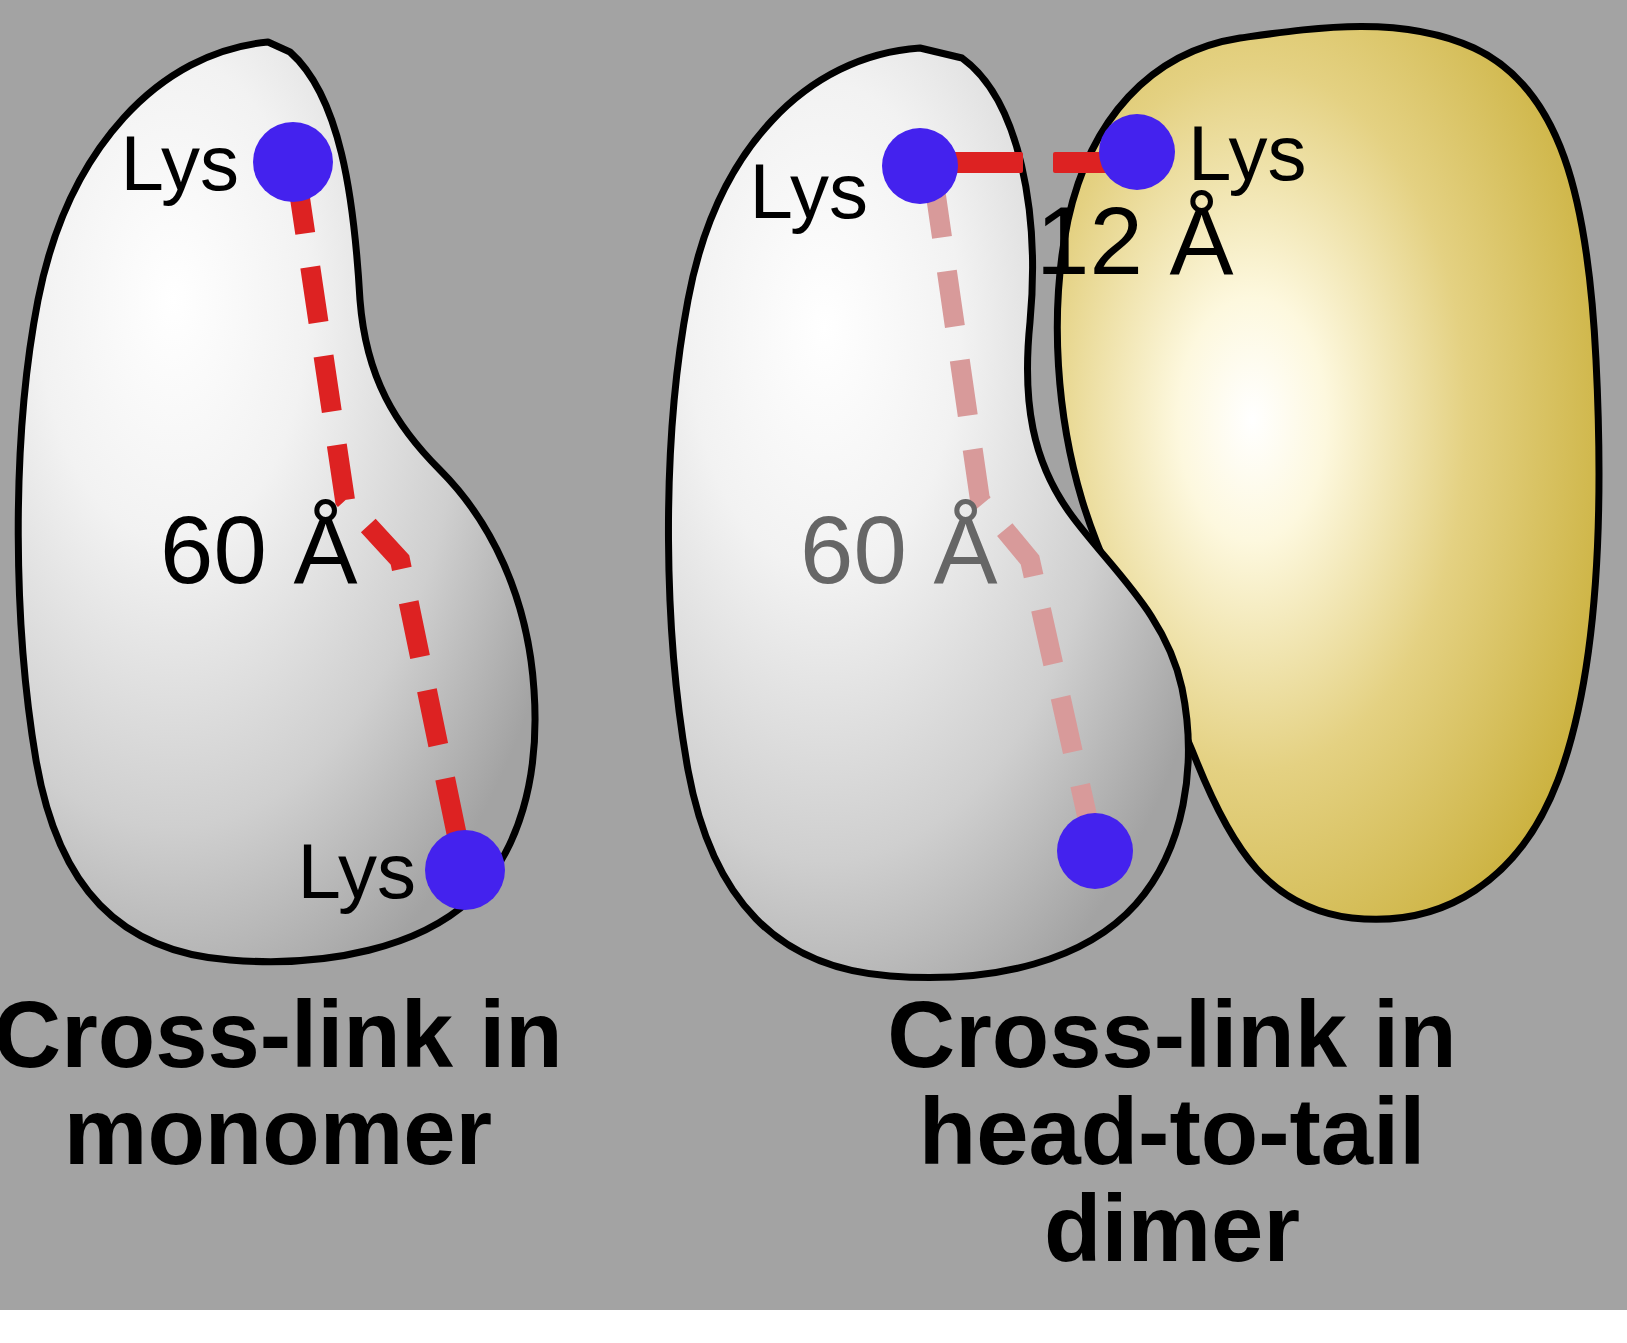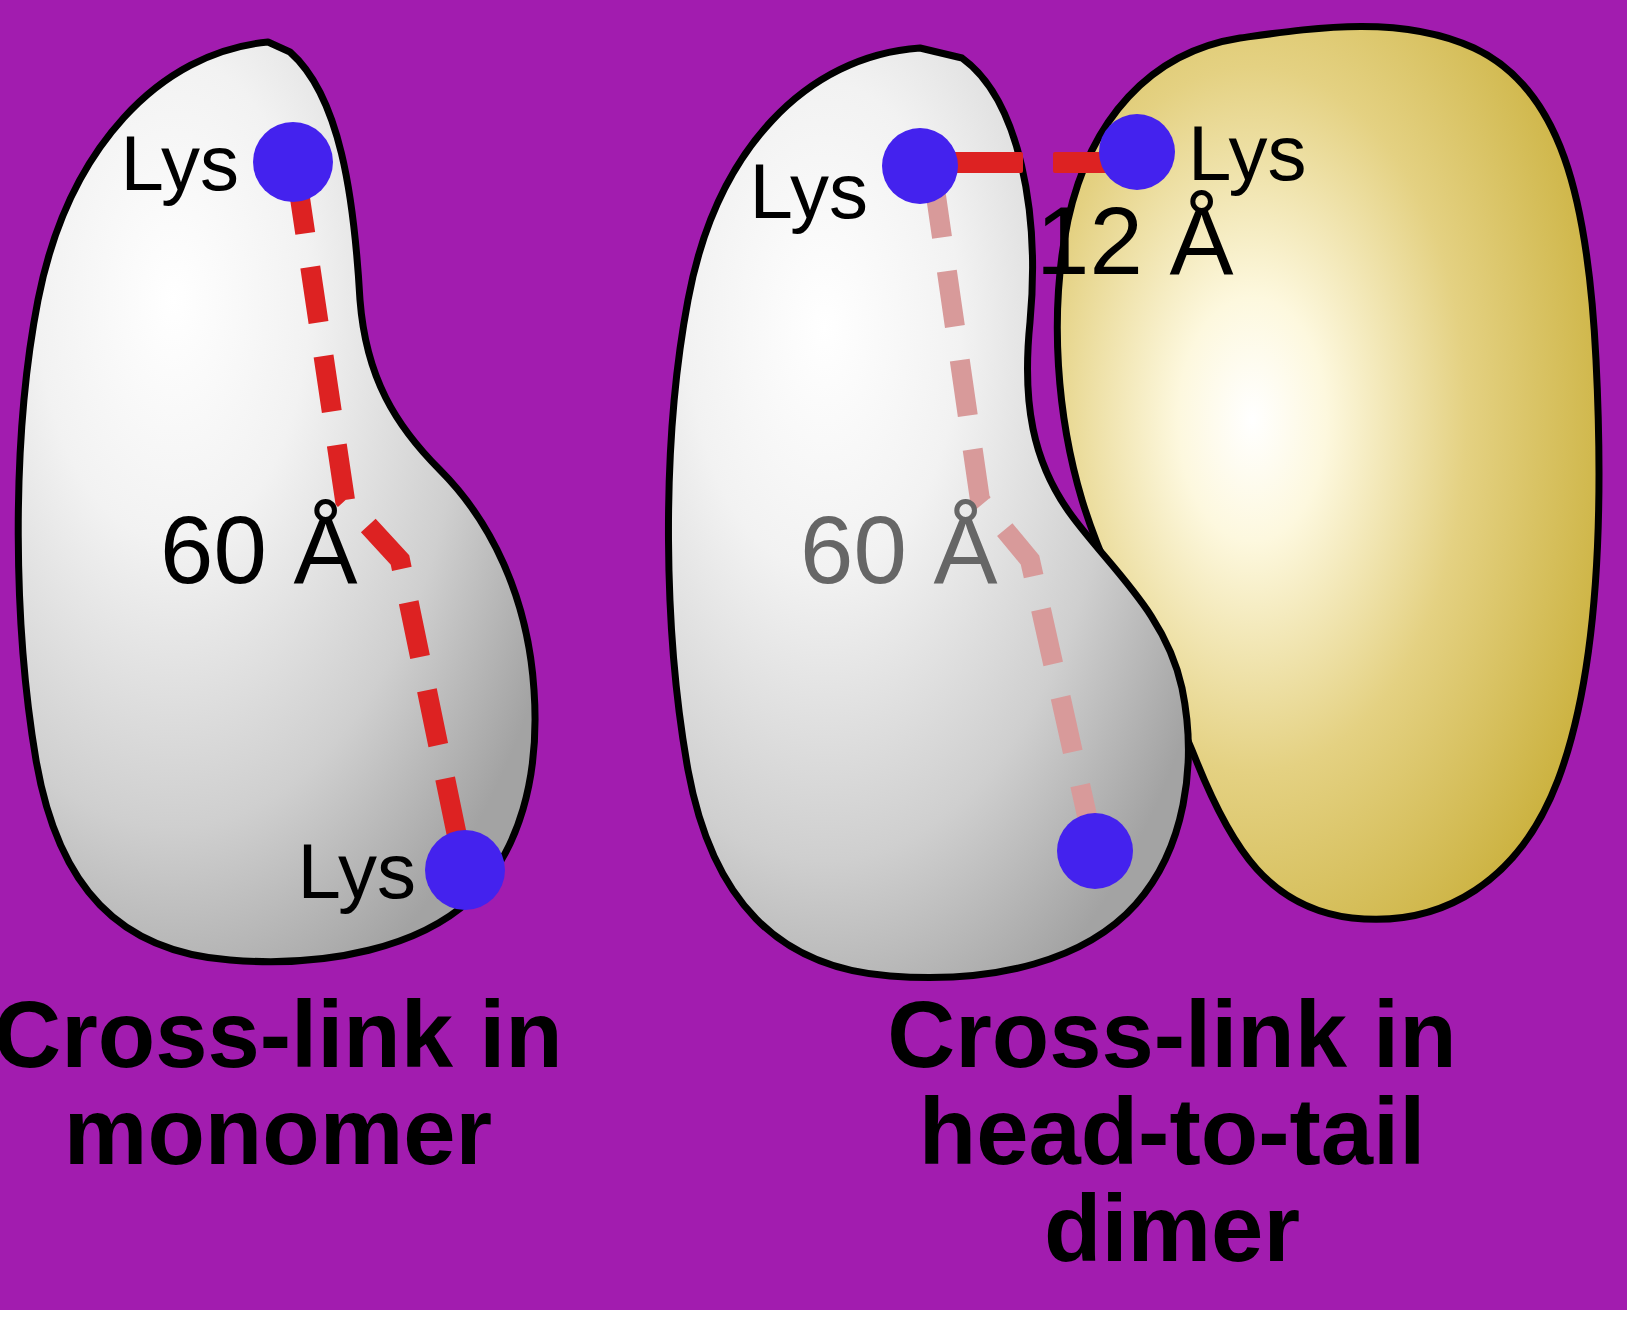--- a/index.html
+++ b/index.html
@@ -10,21 +10,21 @@
   body {
     width: 1627px;
     height: 1343px;
     font-family: "Liberation Sans", sans-serif;
     overflow: hidden;
   }
   #figure-root {
     position: relative;
     width: 1627px;
     height: 1310px;
-    background: #a21caf;
+    background: #a3a3a3;
   }
   #diagram-svg {
     position: absolute;
     left: 0;
     top: 0;
     width: 1627px;
     height: 1343px;
     display: block;
   }
   .blob-label {

